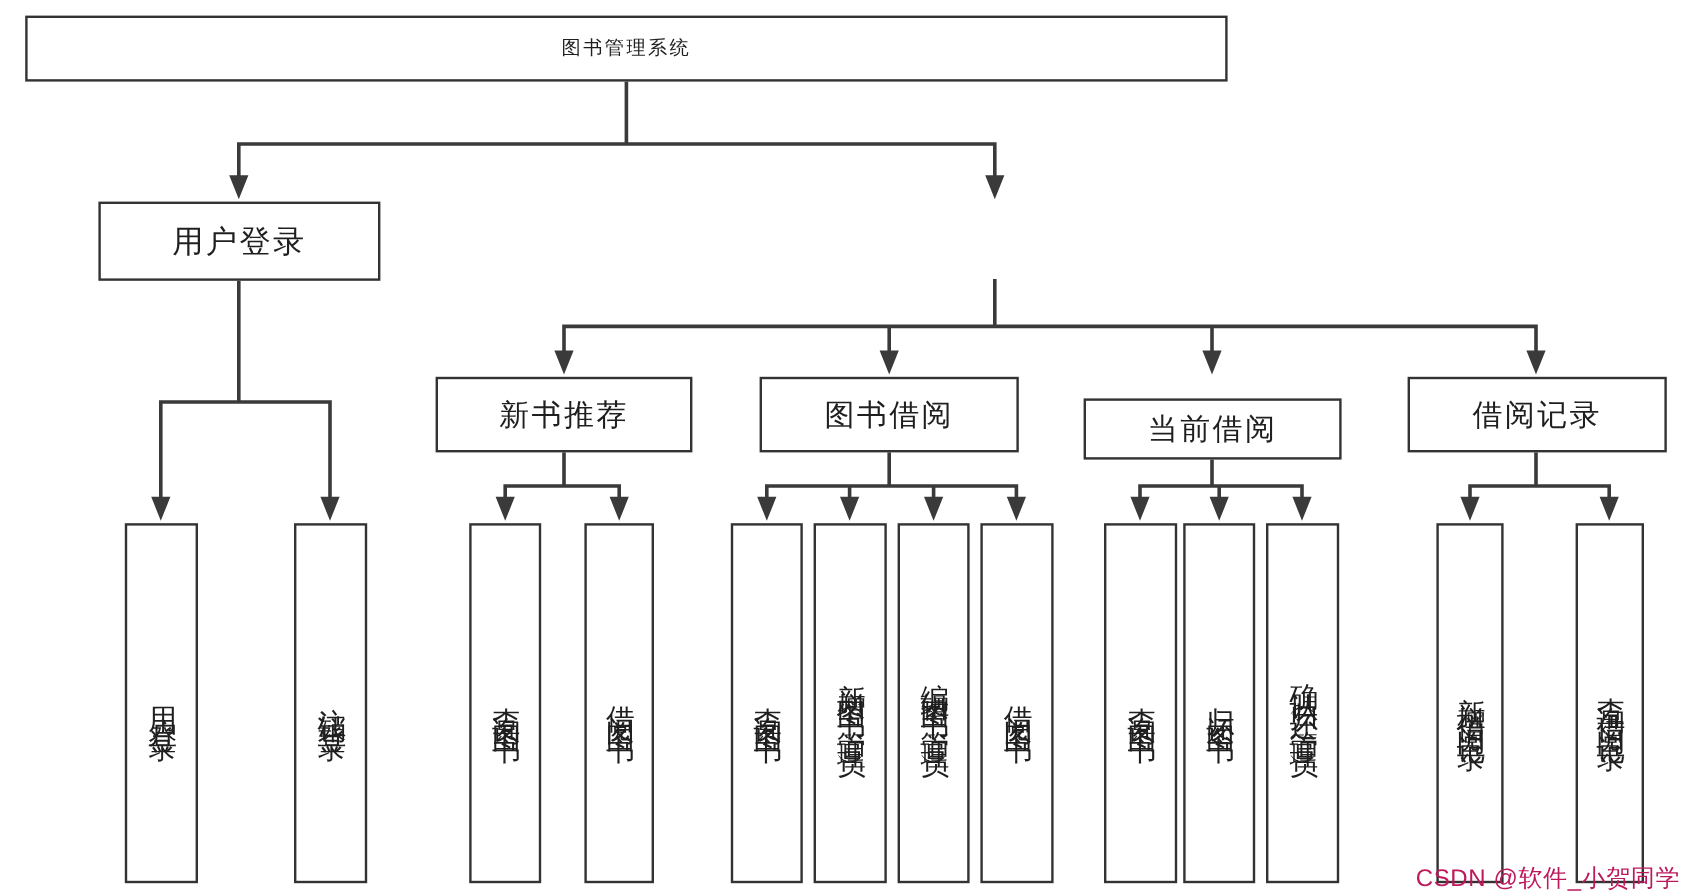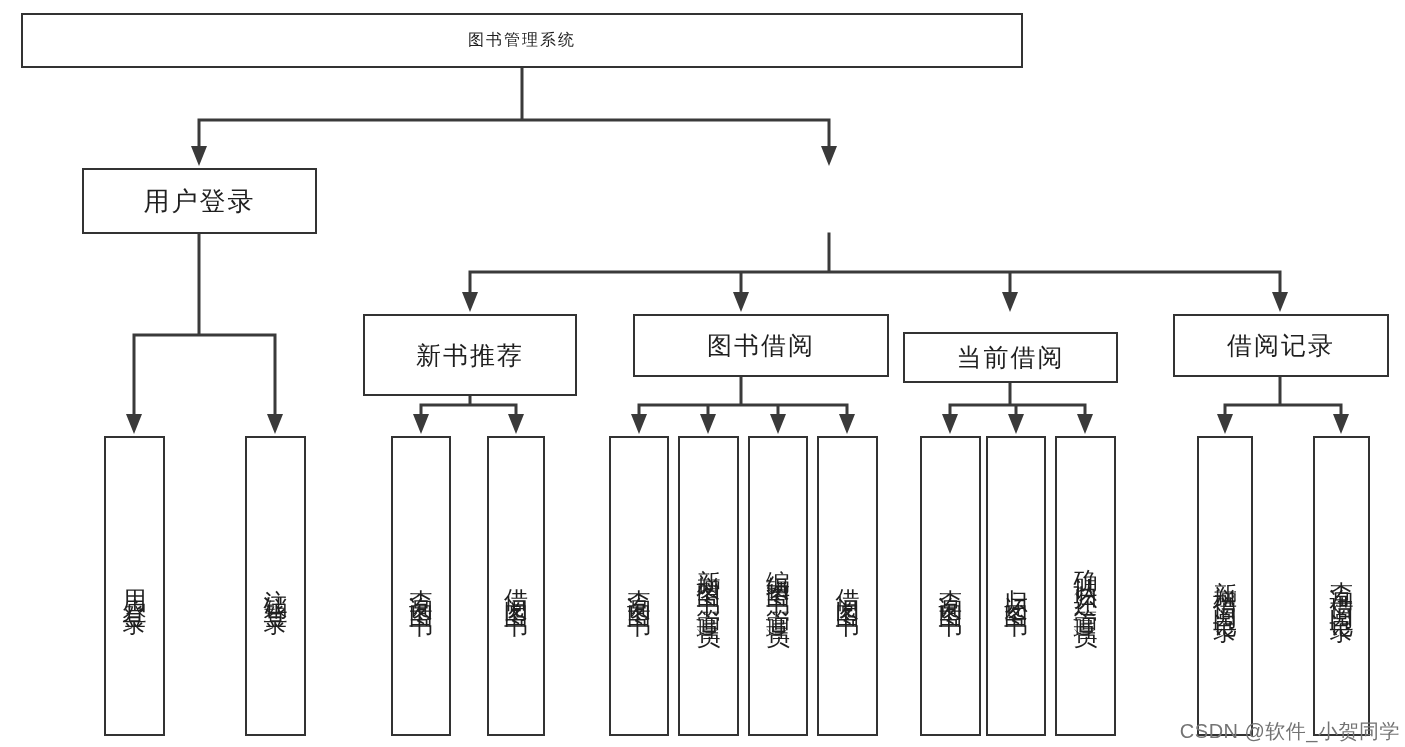--- a/index.html
+++ b/index.html
@@ -38,21 +38,21 @@
     font-size: 24px;
     letter-spacing: 8px;
     white-space: normal;
   }
   .watermark {
     position: absolute;
     top: 718px;
     right: 5px;
     z-index: 3;
     font-size: 20px;
-    color: #737373;
+    color: #be185d;
     letter-spacing: 0.5px;
   }
 </style>
 </head>
 <body>
 
 <div class="canvas">
 
   <svg class="wires" width="1405" height="747" viewBox="0 0 1405 747">
     <path fill="none" stroke="#3a3a3a" stroke-width="3" stroke-linecap="square" d="M522 68 V120 M199 120 H829 M199 120 V152 M829 120 V152
@@ -71,22 +71,22 @@
              M770 414 L786 414 L778 434 Z  M839 414 L855 414 L847 434 Z
              M942 414 L958 414 L950 434 Z  M1008 414 L1024 414 L1016 434 Z
              M1077 414 L1093 414 L1085 434 Z
              M1217 414 L1233 414 L1225 434 Z  M1333 414 L1349 414 L1341 434 Z"></path>
   </svg>
 
   <div class="node h root" style="left:21px; top:13px; width:1002px; height:55px">图书管理系统</div>
 
   <div class="node h l2" style="left:82px; top:168px; width:235px; height:66px">用户登录</div>
 
-  <div class="node h l3" style="left:363px; top:314px; width:214px; height:82px">新书推荐</div>
-  <div class="node h l3" style="left:633px; top:314px; width:256px; height:63px">图书借阅</div>
+  <div class="node h l3" style="left:363px; top:314px; width:214px; height:63px">新书推荐</div>
+  <div class="node h l3" style="left:633px; top:314px; width:216px; height:63px">图书借阅</div>
   <div class="node h l3" style="left:903px; top:332px; width:215px; height:51px">当前借阅</div>
   <div class="node h l3" style="left:1173px; top:314px; width:216px; height:63px">借阅记录</div>
 
   <div class="node v" style="left:104px; top:436px; width:61px; height:300px">用户登录</div>
   <div class="node v" style="left:245px; top:436px; width:61px; height:300px">注销登录</div>
 
   <div class="node v" style="left:391px; top:436px; width:60px; height:300px">查询图书</div>
   <div class="node v" style="left:487px; top:436px; width:58px; height:300px">借阅图书</div>
 
   <div class="node v" style="left:609px; top:436px; width:60px; height:300px">查询图书</div>

